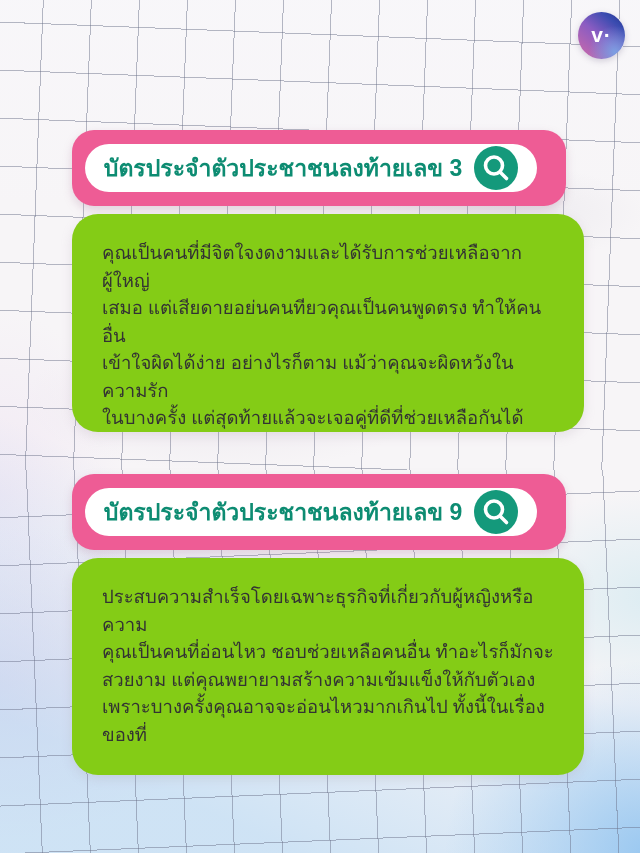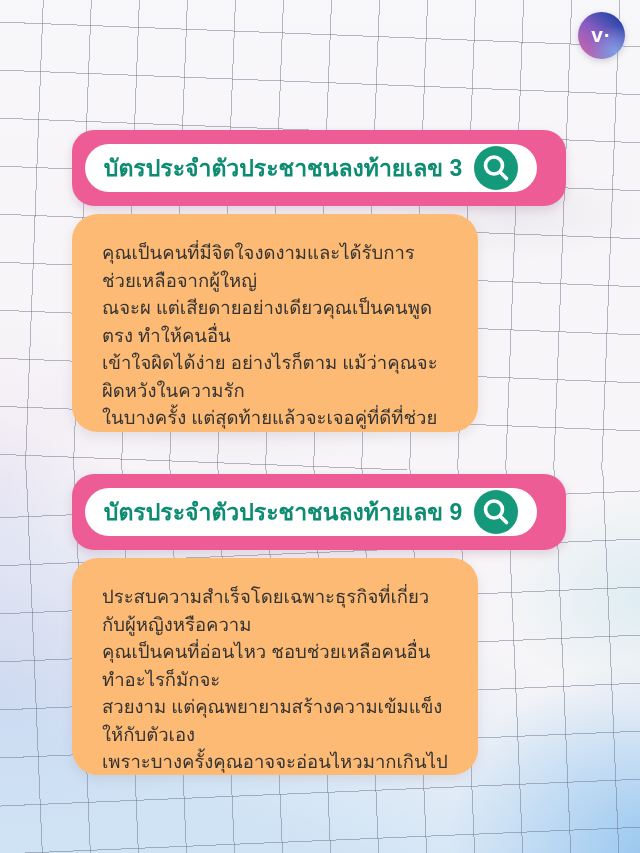--- a/index.html
+++ b/index.html
@@ -68,22 +68,22 @@
     display:flex;align-items:center;justify-content:center;gap:12px;
     padding:0 10px;
   }
   .card-title{
     color:#0d8c72;font-size:23px;font-weight:700;white-space:nowrap;
     min-width:0;
   }
   .search-badge{width:44px;height:44px;flex:0 0 auto;display:block;}
 
   .card-body{
-    position:absolute;left:72px;width:406px;
-    background:#fdba74;border-radius:26px;
+    position:absolute;left:72px;width:512px;
+    background:#84cc16;border-radius:26px;
     box-shadow:0 4px 12px rgba(160,140,160,0.20);
     padding:25px 30px 5px 30px;box-sizing:border-box;
     overflow:hidden;
   }
   .body-line{
     color:#333333;font-size:18.5px;line-height:27.5px;
     font-weight:400;
   }
 
   #card1-header{top:130px;}
@@ -113,21 +113,21 @@
       <span class="card-title">บัตรประจำตัวประชาชนลงท้ายเลข 3</span>
       <svg class="search-badge" viewBox="0 0 44 44">
         <circle cx="22" cy="22" r="22" fill="#14997b"></circle>
         <circle cx="20" cy="19.5" r="8.5" fill="none" stroke="#ffffff" stroke-width="3.6"></circle>
         <line x1="26.5" y1="26.5" x2="32.5" y2="32.5" stroke="#ffffff" stroke-width="3.6" stroke-linecap="round"></line>
       </svg>
     </div>
   </div>
   <div class="card-body" id="card1-body">
     <div class="body-line">คุณเป็นคนที่มีจิตใจงดงามและได้รับการช่วยเหลือจากผู้ใหญ่</div>
-    <div class="body-line">ณจะผ แต่เสียดายอย่างเดียวคุณเป็นคนพูดตรง ทำให้คนอื่น</div>
+    <div class="body-line">เสมอ แต่เสียดายอย่นคนทียวคุณเป็นคนพูดตรง ทำให้คนอื่น</div>
     <div class="body-line">เข้าใจผิดได้ง่าย อย่างไรก็ตาม แม้ว่าคุณจะผิดหวังในความรัก</div>
     <div class="body-line">ในบางครั้ง แต่สุดท้ายแล้วจะเจอคู่ที่ดีที่ช่วยเหลือกันได้ ดวง</div>
 
   </div>
 
   <div class="card-header" id="card2-header">
     <div class="pill">
       <span class="card-title">บัตรประจำตัวประชาชนลงท้ายเลข 9</span>
       <svg class="search-badge" viewBox="0 0 44 44">
         <circle cx="22" cy="22" r="22" fill="#14997b"></circle>

